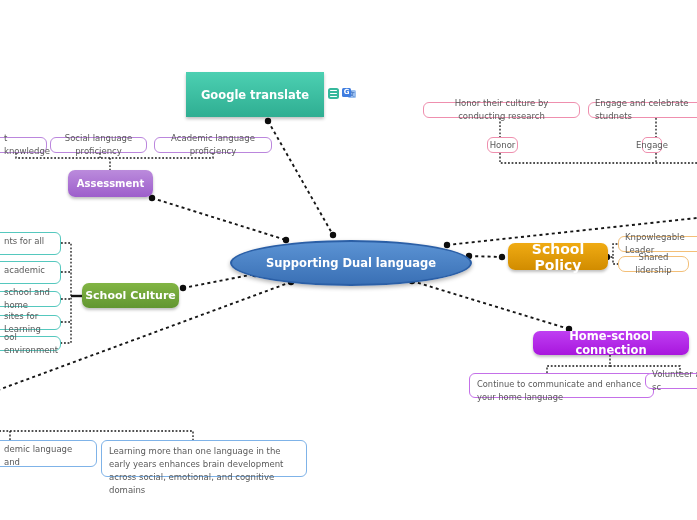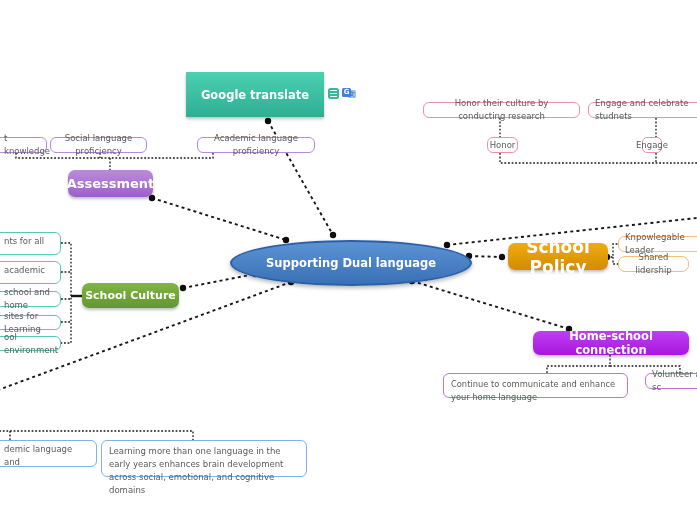--- a/index.html
+++ b/index.html
@@ -12,56 +12,56 @@
     position:absolute;z-index:3;display:flex;align-items:center;justify-content:center;
     color:#fff;font-weight:bold;border-radius:7px;
     box-shadow:0 2px 3px rgba(0,0,0,0.25);cursor:pointer;text-align:center;
   }
   .topic-google{left:186px;top:72px;width:138px;height:45px;border-radius:0;
     background:linear-gradient(180deg,#4cd0b2,#2fae92);font-size:11.5px;}
   .topic-central{left:230px;top:240px;width:238px;height:42px;border-radius:50%;
     background:linear-gradient(180deg,#5b93d4,#3a70b5);border:2px solid #2b5fa6;
     font-size:11.5px;box-shadow:0 2px 4px rgba(0,0,0,0.3);}
   .topic-assessment{left:68px;top:170px;width:85px;height:27px;
-    background:linear-gradient(180deg,#bb8bdc,#9d5ecb);font-size:13px;}
+    background:linear-gradient(180deg,#bb8bdc,#9d5ecb);font-size:10px;}
   .topic-culture{left:82px;top:283px;width:97px;height:25px;
     background:linear-gradient(180deg,#82b544,#629631);font-size:11px;}
   .topic-policy{left:508px;top:243px;width:100px;height:27px;
-    background:linear-gradient(180deg,#f0ab13,#d18c00);font-size:17px;}
+    background:linear-gradient(180deg,#f0ab13,#d18c00);font-size:14px;}
   .topic-home{left:533px;top:331px;width:156px;height:24px;
     background:linear-gradient(180deg,#bf3ff2,#a816dd);font-size:11.5px;}
   .leaf{
     position:absolute;z-index:2;background:#fff;border-radius:6px;
     color:#5a5a5a;font-size:8.5px;line-height:13px;
     display:flex;align-items:center;justify-content:center;text-align:center;
     padding:2px 6px;box-sizing:border-box;cursor:pointer;
   }
   .leaf.multiline{align-items:flex-start;justify-content:flex-start;text-align:left;padding:4px 7px;}
   .leaf.cutleft{padding-left:17px;justify-content:flex-start;text-align:left;}
   .b-purple{border:1.4px solid #bb86dd;}
   .b-teal{border:1.4px solid #55c8be;}
   .b-orange{border:1.4px solid #f3bf78;}
   .b-violet{border:1.4px solid #c470e8;}
   .b-pink{border:1.4px solid #ef8fae;}
   .b-blue{border:1.4px solid #7fb3e8;}
   
   .leaf-a1{left:-14px;top:137px;width:61px;height:16px;}
   .leaf-a2{left:50px;top:137px;width:97px;height:16px;}
-  .leaf-a3{left:154px;top:137px;width:118px;height:16px;margin-left:43px;}
+  .leaf-a3{left:154px;top:137px;width:118px;height:16px;}
   
   .leaf-c1{left:-14px;top:232px;width:75px;height:23px;align-items:flex-start;}
   .leaf-c2{left:-14px;top:261px;width:75px;height:23px;align-items:flex-start;}
   .leaf-c3{left:-14px;top:291px;width:75px;height:16px;}
   .leaf-c4{left:-14px;top:315px;width:75px;height:15px;}
   .leaf-c5{left:-14px;top:336px;width:75px;height:15px;}
   
   .leaf-p1{left:618px;top:236px;width:96px;height:16px;justify-content:flex-start;text-align:left;}
   .leaf-p2{left:618px;top:256px;width:71px;height:16px;border-radius:7px;}
   
-  .leaf-h1{left:443px;top:373px;width:185px;height:25px;font-size:8.3px;}
+  .leaf-h1{left:469px;top:373px;width:185px;height:25px;font-size:8.3px;}
   .leaf-h2{left:645px;top:373px;width:72px;height:16px;justify-content:flex-start;text-align:left;}
   
   .leaf-r1{left:423px;top:102px;width:157px;height:16px;}
   .leaf-r2{left:588px;top:102px;width:126px;height:16px;justify-content:flex-start;text-align:left;}
   .leaf-r3{left:487px;top:137px;width:31px;height:16px;border-radius:6px;}
   .leaf-r4{left:642px;top:137px;width:20px;height:16px;border-radius:5px;}
   
   .leaf-b1{left:-14px;top:440px;width:111px;height:27px;align-items:flex-start;}
   .leaf-b2{left:101px;top:440px;width:206px;height:37px;}
   

